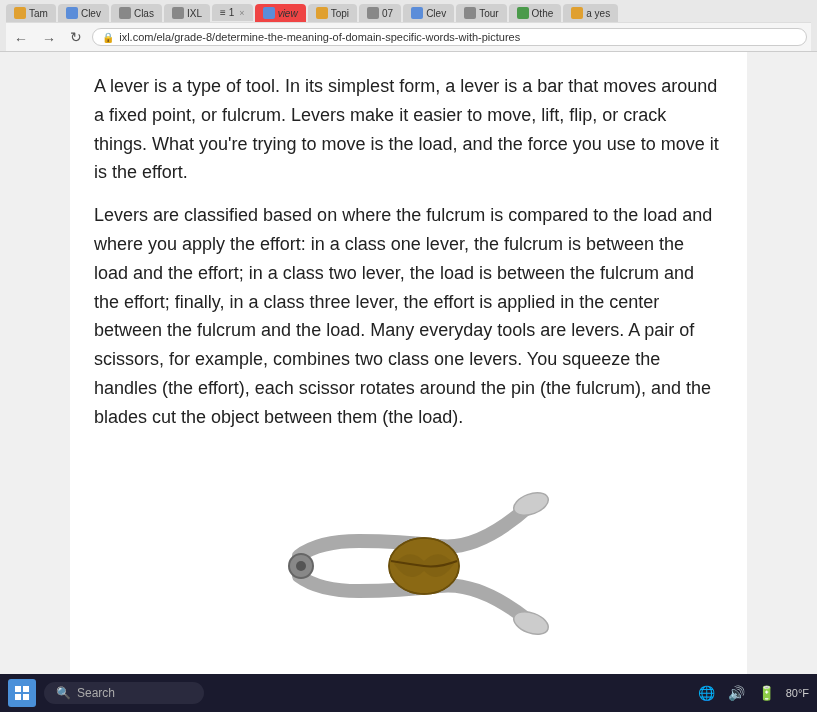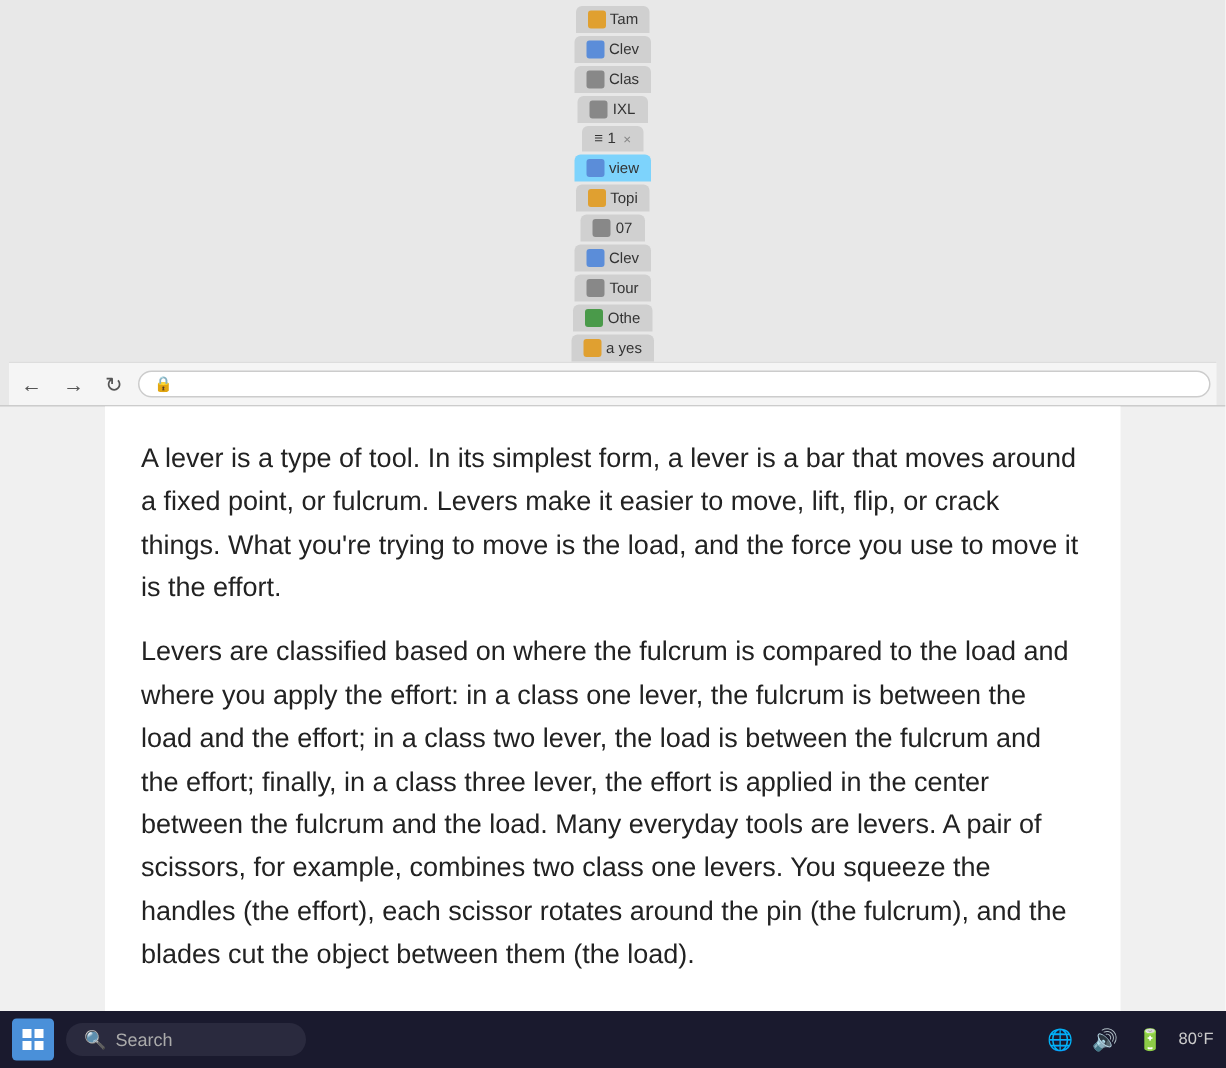--- a/index.html
+++ b/index.html
@@ -13,42 +13,42 @@
 
     
     .browser-chrome {
       background: #e8e8e8;
       border-bottom: 1px solid #ccc;
       padding: 4px 6px 0 6px;
     }
 
     .tab-bar {
       display: flex;
-      align-items: center;
+      align-items: flex-start;
       gap: 2px;
       font-size: 11px;
       color: #333;
       flex-wrap: wrap;
-      flex-direction: column;
     }
 
     .tab-item {
       display: flex;
       align-items: center;
       gap: 3px;
       padding: 3px 8px;
       background: #d0d0d0;
       border-radius: 4px 4px 0 0;
       cursor: pointer;
       white-space: nowrap;
       font-size: 10px;
     }
 
     .tab-item.active {
-      background: #7dd3fc;
+      background: #ef4444;
+      font-style: italic;
     }
 
     .tab-icon {
       width: 12px;
       height: 12px;
       background: #5b8dd9;
       border-radius: 2px;
       display: inline-block;
       flex-shrink: 0;
     }
@@ -265,20 +265,21 @@
       <span class="tab-icon orange"></span>
       <span>a yes</span>
     </div>
   </div>
   <div class="address-bar-row">
     <button class="nav-btn">←</button>
     <button class="nav-btn">→</button>
     <button class="nav-btn">↻</button>
     <div class="address-field">
       <span class="lock-icon">🔒</span>
+      <span>ixl.com/ela/grade-8/determine-the-meaning-of-domain-specific-words-with-pictures</span>
     </div>
   </div>
 </div>
 
 <div class="main-content">
   <p class="passage-text">A lever is a type of tool. In its simplest form, a lever is a bar that moves around a fixed point, or fulcrum. Levers make it easier to move, lift, flip, or crack things. What you're trying to move is the load, and the force you use to move it is the effort.</p>
   <p class="passage-text">Levers are classified based on where the fulcrum is compared to the load and where you apply the effort: in a class one lever, the fulcrum is between the load and the effort; in a class two lever, the load is between the fulcrum and the effort; finally, in a class three lever, the effort is applied in the center between the fulcrum and the load. Many everyday tools are levers. A pair of scissors, for example, combines two class one levers. You squeeze the handles (the effort), each scissor rotates around the pin (the fulcrum), and the blades cut the object between them (the load).</p>
 
 
   <div class="image-container">

